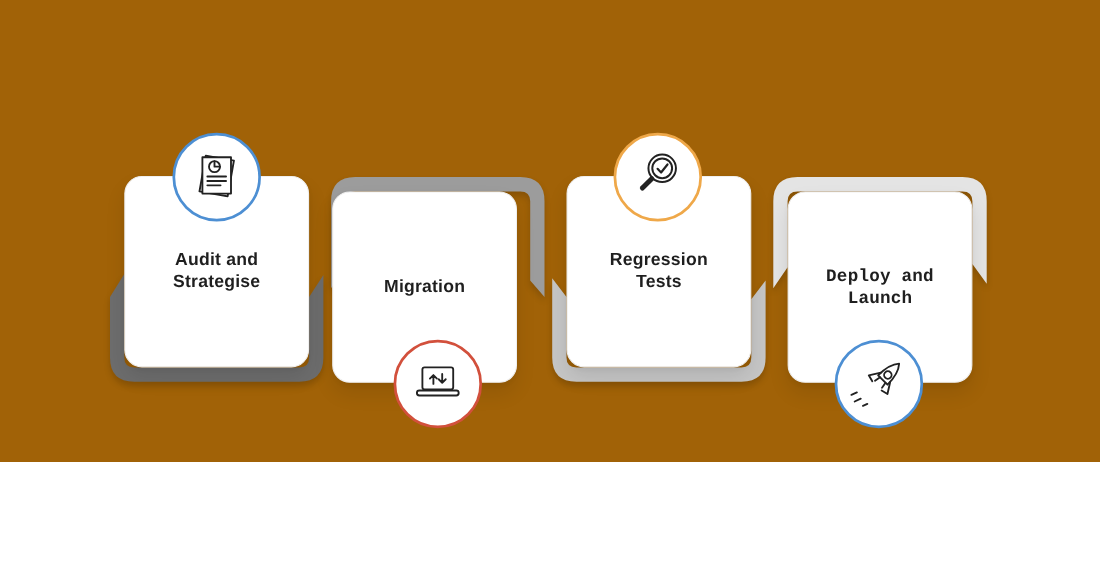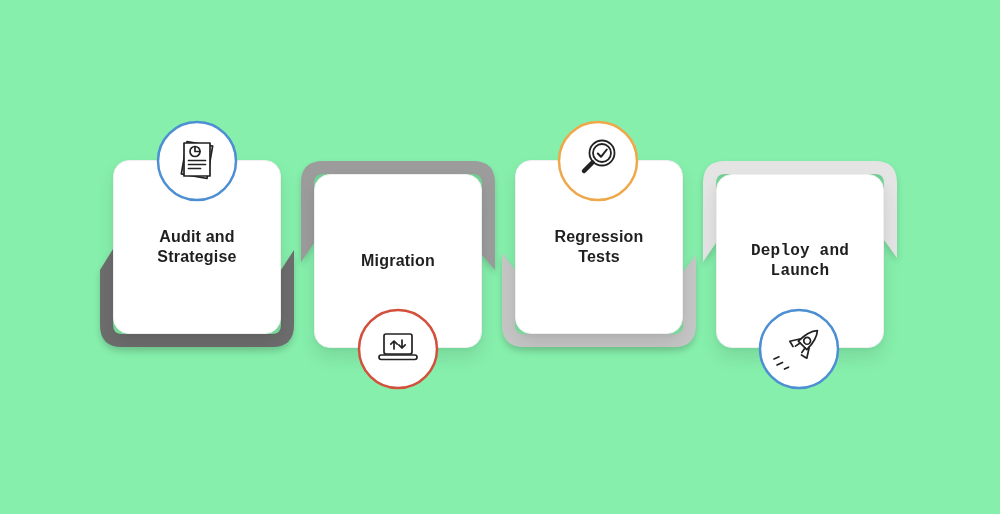--- a/index.html
+++ b/index.html
@@ -1,20 +1,20 @@
 <!DOCTYPE html>
 <html><head>
 <meta charset="utf-8">
 <style>
   html, body { margin: 0; padding: 0; background: #ffffff; }
   .canvas {
     position: relative;
     width: 1000px;
-    height: 514px;
-    background: #86efac;
+    height: 420px;
+    background: #a16207;
     font-family: "Liberation Sans", sans-serif;
     overflow: hidden;
   }
   .ribbon {
     position: absolute;
     left: 0; top: 0;
     width: 1000px; height: 514px;
     z-index: 1;
   }
   .ribbon path { filter: drop-shadow(0 4px 3px rgba(0,0,0,0.16)); }
@@ -41,21 +41,21 @@
     color: #1f1f1f;
     letter-spacing: 0.2px;
   }
   .icon-badge {
     position: absolute;
     width: 84px;
     height: 84px;
     z-index: 3;
   }
   .card-1 { left: 113px; top: 160px; }
-  .card-2 { left: 314px; top: 174px; justify-content: center; }
+  .card-2 { left: 302px; top: 174px; justify-content: center; }
   .card-3 { left: 515px; top: 160px; }
   .card-4 { left: 716px; top: 174px; font-family: Liberation Mono, monospace; }
   .badge-1 { left: 155px; top: 119px; }
   .badge-2 { left: 356px; top: 307px; }
   .badge-3 { left: 556px; top: 119px; }
   .badge-4 { left: 757px; top: 307px; }
 </style>
 </head>
 <body>
 

